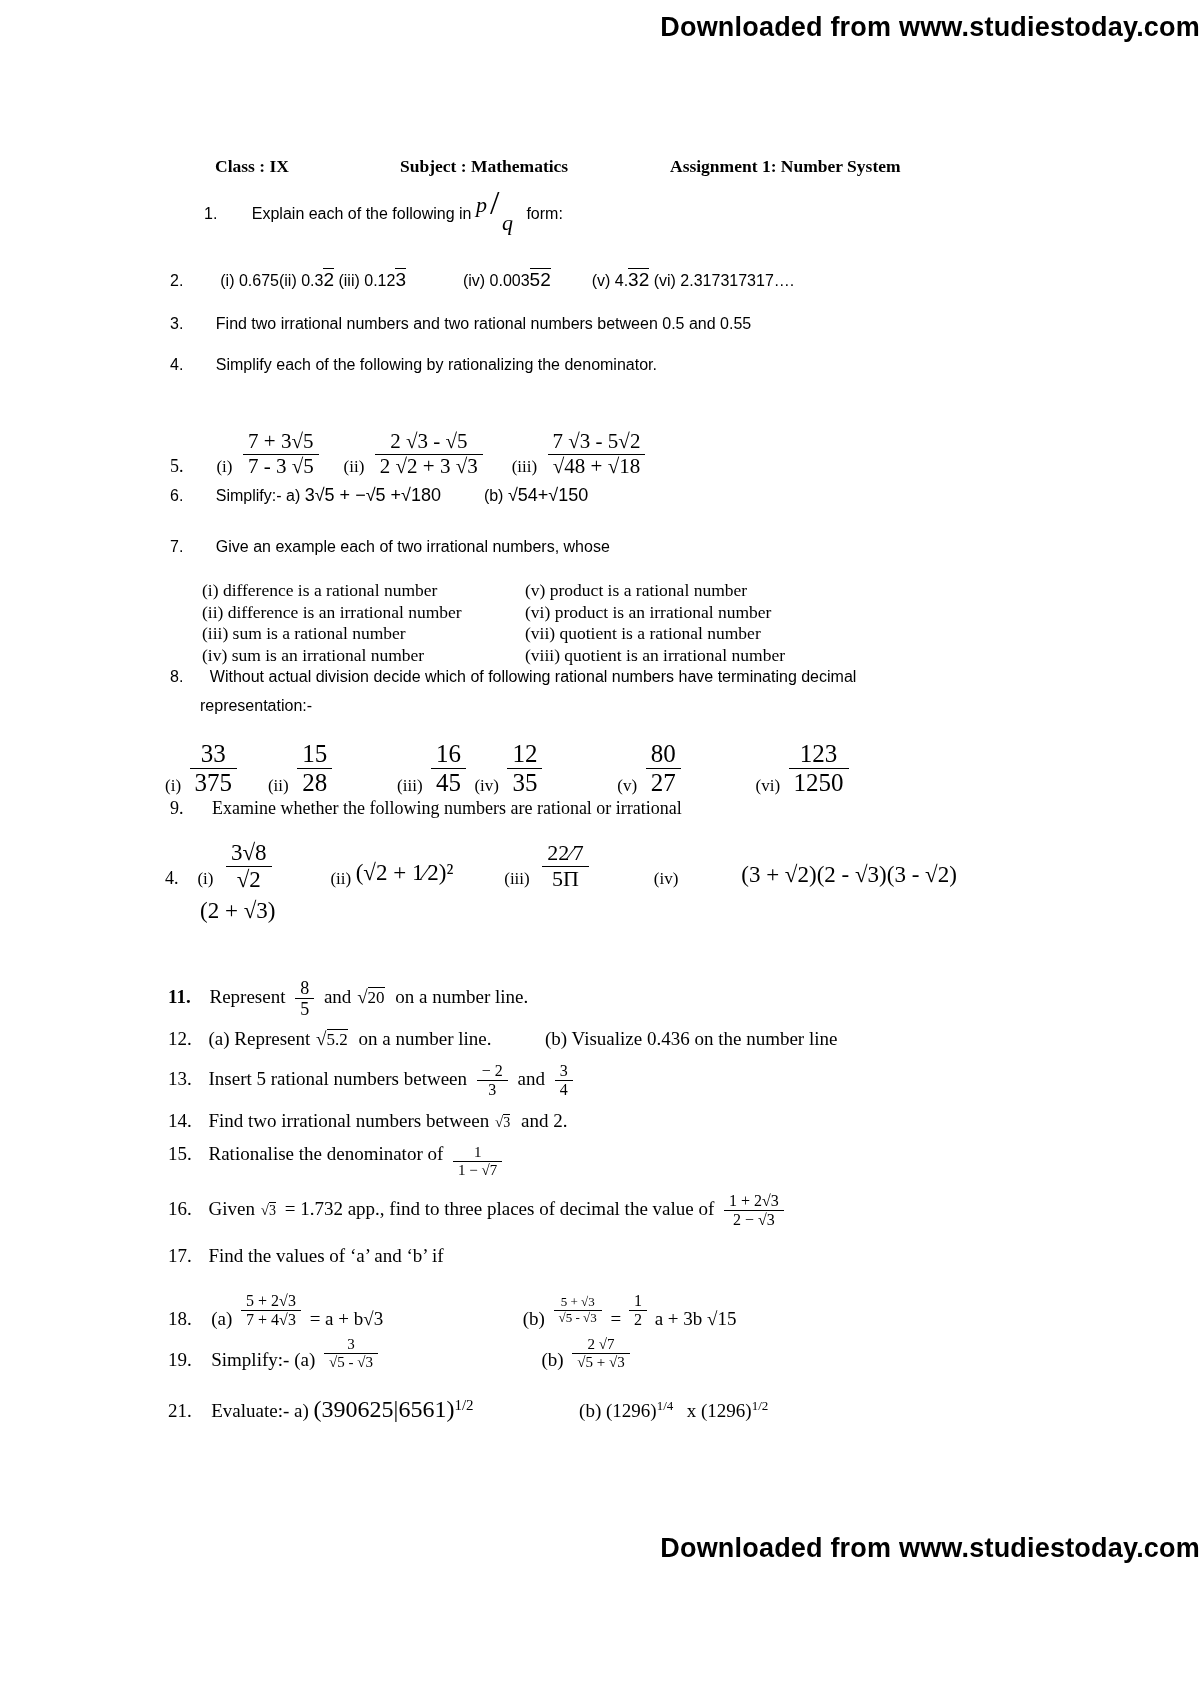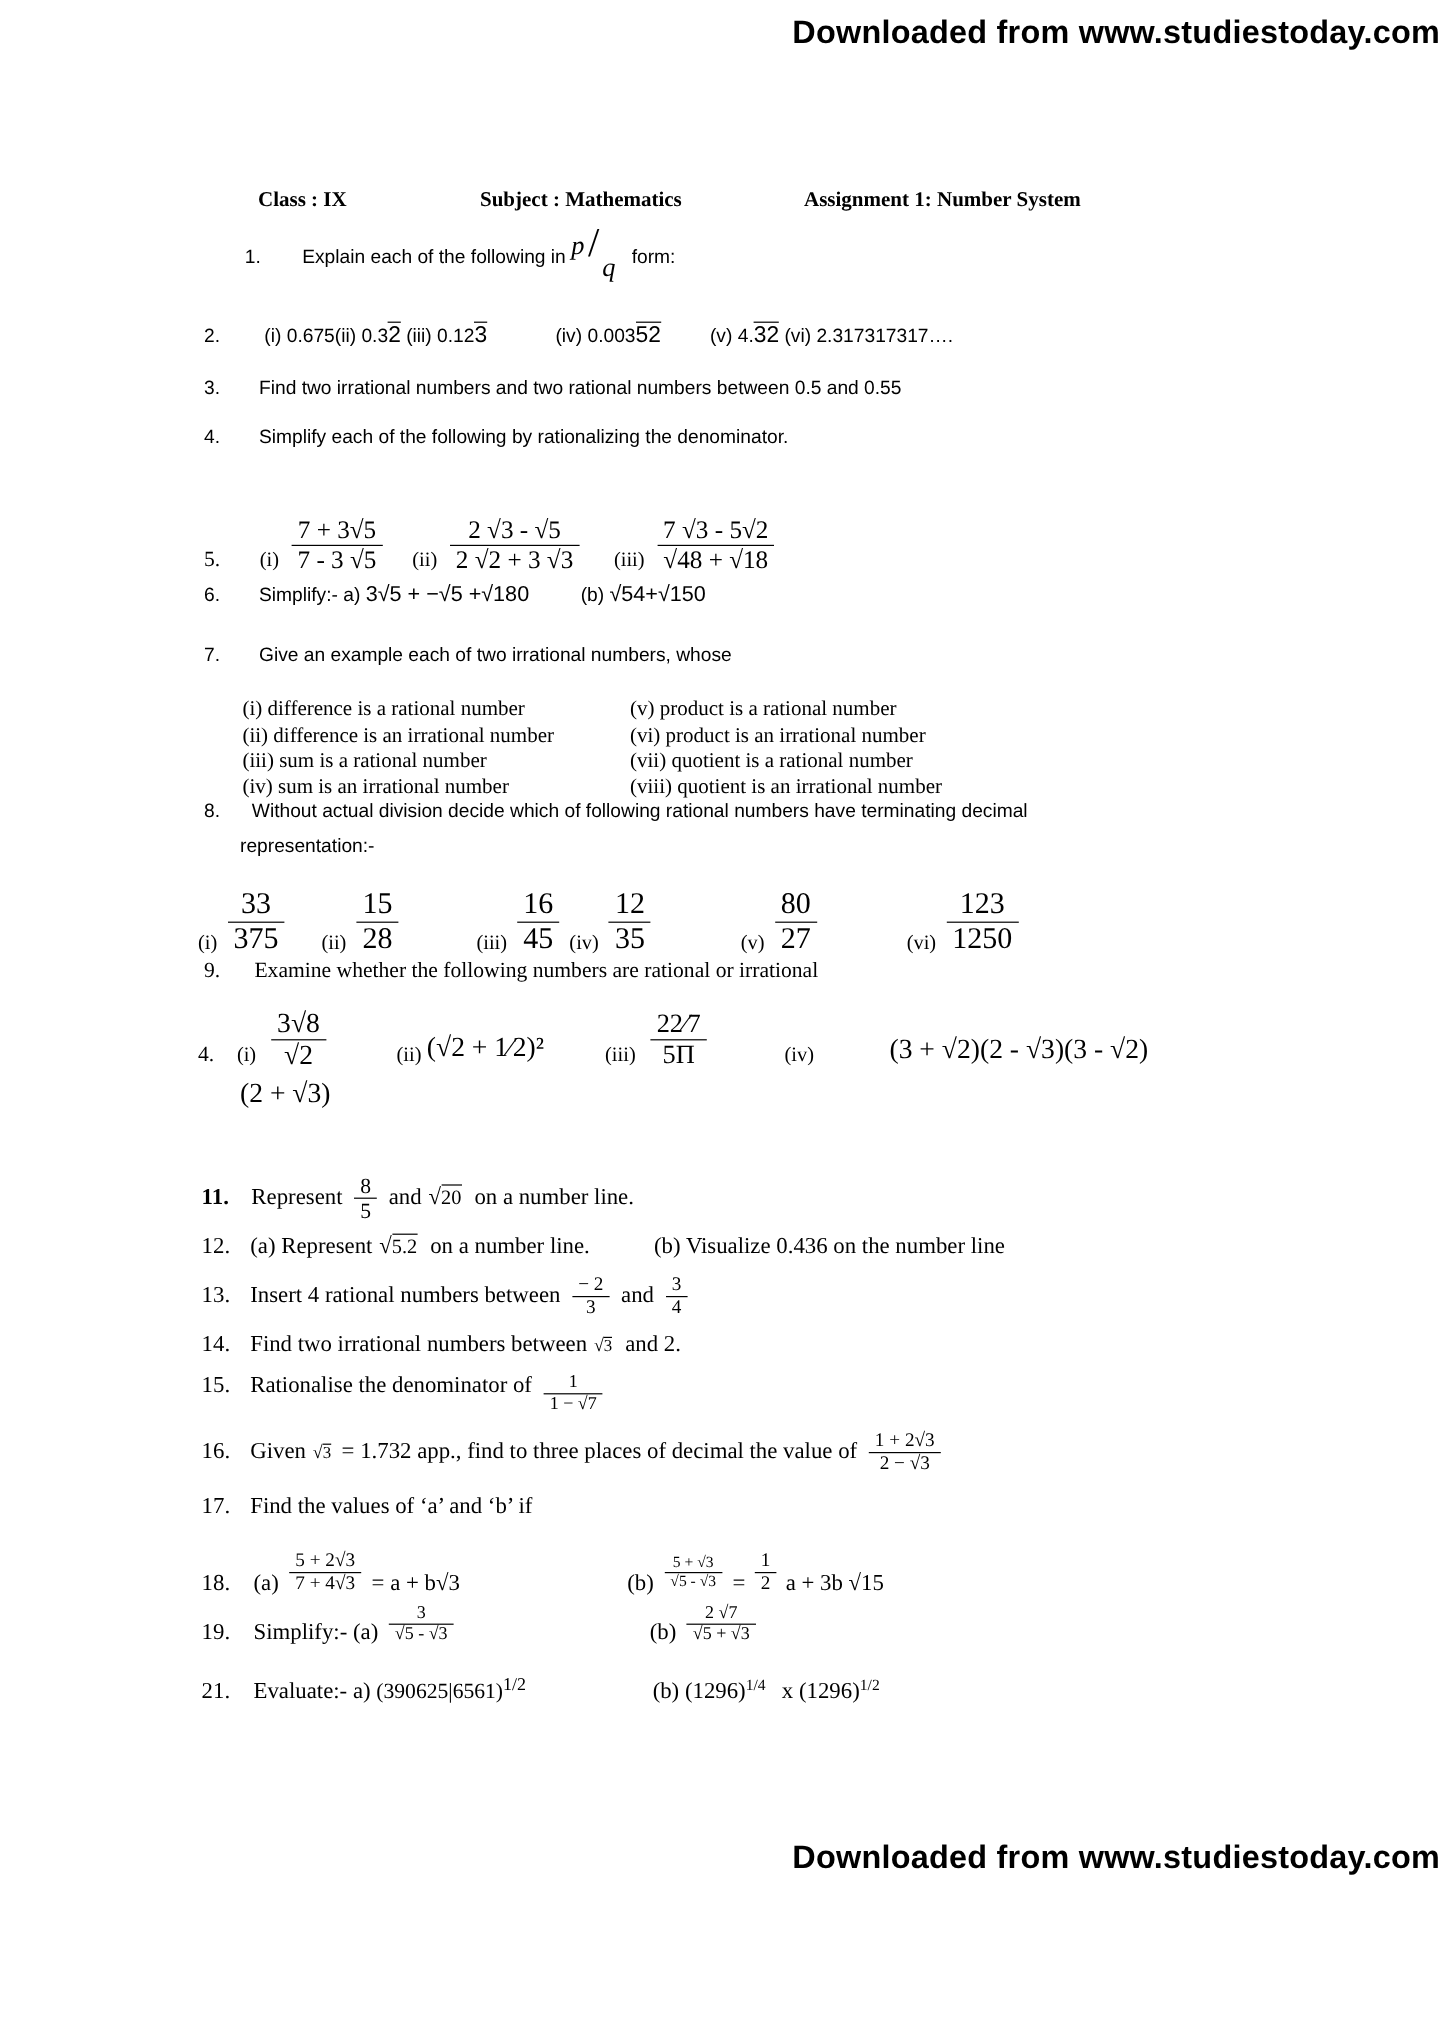--- a/index.html
+++ b/index.html
@@ -249,21 +249,21 @@
     <span>Represent</span>
     <span class="sq"><span class="rad">√</span><span class="ov" style="font-size:17px;">5.2</span></span>
     <span style="display:inline-block;width:6px;"></span><span>on a number line.</span>
     <span style="display:inline-block;width:44px;"></span>
     <span>(b)</span>
     <span>Visualize  0.436 on the number line</span>
   </div>
 
   <div class="q serif" style="top:1062px; left:168px; font-size:19px; white-space:nowrap;">
     <span>13.</span>
-    <span style="display:inline-block;width:12px;"></span><span>Insert 4 rational numbers between</span>
+    <span style="display:inline-block;width:12px;"></span><span>Insert 5 rational numbers between</span>
     <span class="frac" style="font-size:16px; margin:0 5px;">
       <span class="top">− 2</span>
       <span class="bot">3</span>
     </span>
     <span>and</span>
     <span class="frac" style="font-size:16px; margin:0 5px;">
       <span class="top">3</span>
       <span class="bot">4</span>
     </span>
   </div>
@@ -338,21 +338,21 @@
       <span class="top">2 √7</span>
       <span class="bot">√5 + √3</span>
     </span>
   </div>
 
   <div class="q serif" style="top:1396px; left:168px; font-size:19px; white-space:nowrap;">
     <span>21.</span>
     <span style="display:inline-block;width:10px;"></span>
     <span>Evaluate:-</span>
     <span>a)</span>
-    <span style="font-size:18px;text-align:right;">(390625|6561)</span><span class="sup" style="font-size:15px;">1/2</span>
+    <span style="font-size:24px;text-align:right;">(390625|6561)</span><span class="sup" style="font-size:15px;">1/2</span>
     <span style="display:inline-block;width:96px;"></span>
     <span>(b)</span>
     <span>(1296)</span><span class="sup" style="font-size:13px;">1/4</span>
     <span style="display:inline-block;width:4px;"></span>
     <span>x</span>
     <span>(1296)</span><span class="sup" style="font-size:13px;">1/2</span>
   </div>
 
 </div>
 

